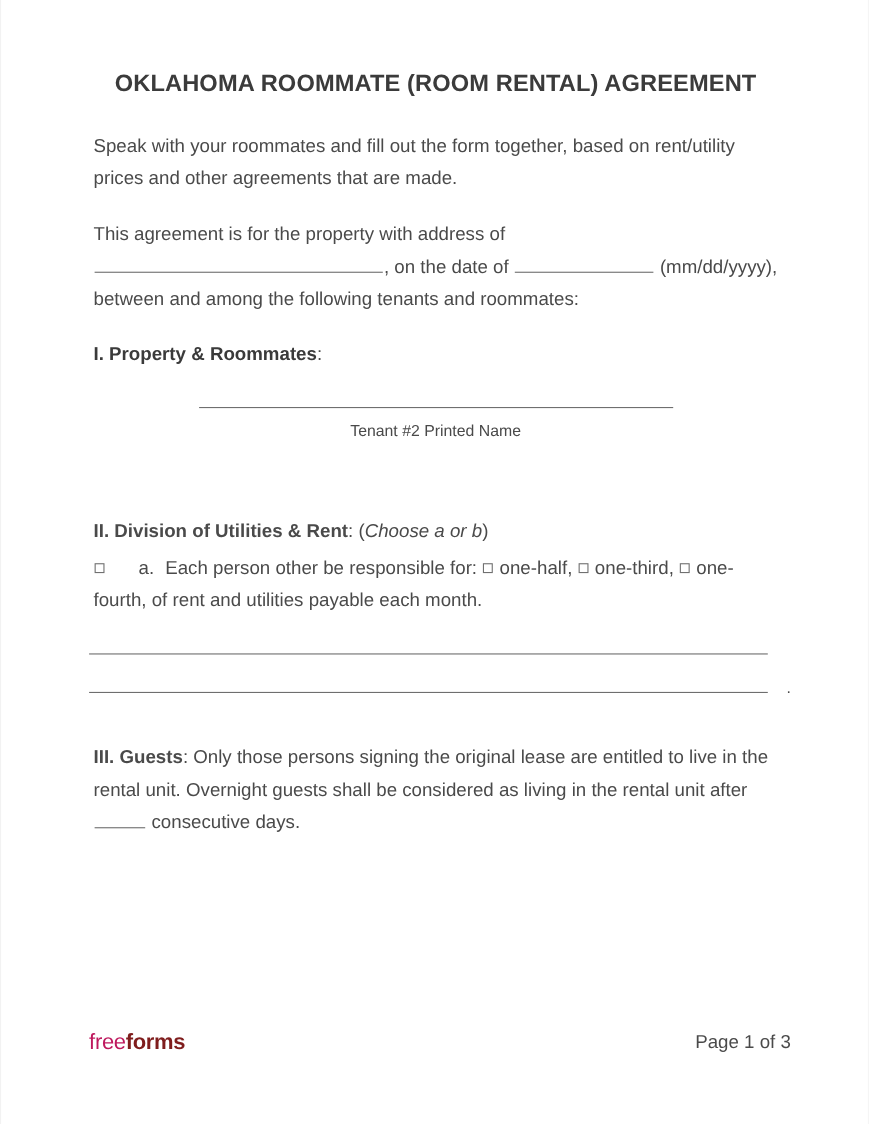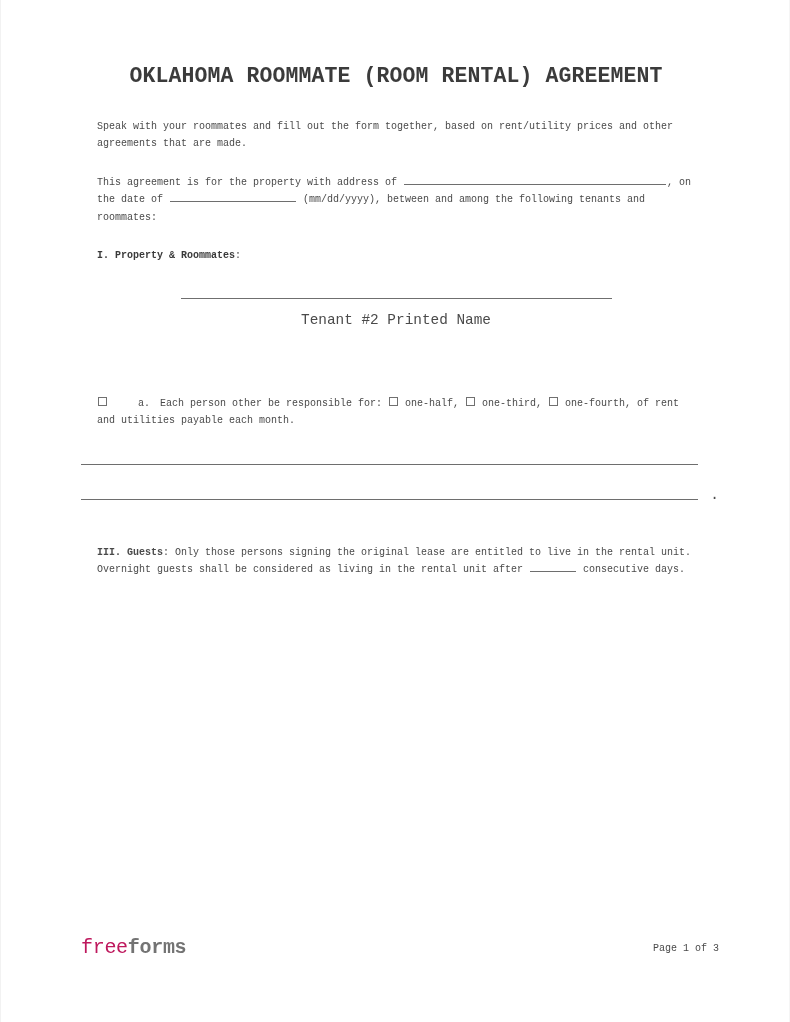--- a/index.html
+++ b/index.html
@@ -14,21 +14,20 @@
   }
   .page {
     position: relative;
     width: 790px;
     height: 1022px;
     background: #ffffff;
     box-sizing: border-box;
     border-left: 1px solid #f2f2f2;
     border-right: 1px solid #f5f5f5;
     overflow: hidden;
-    font-family: Liberation Mono, monospace;
   }
   .content {
     position: absolute;
     left: 80px;
     top: 0;
     width: 630px;
   }
 
   
   .doc-title {
@@ -37,24 +36,24 @@
     text-align: center;
     font-size: 21.5px;
     font-weight: bold;
     color: #3b3b3b;
     letter-spacing: 0.1px;
     line-height: 1.25;
   }
 
   
   .para {
-    font-size: 10px;
+    font-size: 17px;
     line-height: 1.72;
     color: #4a4a4a;
-    margin: 16px;
+    margin: 4px;
   }
   .intro {
     margin-top: 28px;
   }
   .section-head {
     margin-top: 21px;
   }
   .section-head b {
     color: #3a3a3a;
     font-weight: bold;
@@ -151,23 +150,23 @@
     display: flex;
     align-items: center;
     justify-content: space-between;
   }
   .logo {
     font-size: 20px;
     line-height: 1;
     letter-spacing: -0.3px;
   }
   .logo .free  { color: #be185d; font-weight: normal; }
-  .logo .forms { color: #737373; font-weight: bold; text-align: right; }
+  .logo .forms { color: #7f1d1d; font-weight: bold; text-align: right; }
   .page-num {
-    font-size: 10px;
+    font-size: 17px;
     color: #4a4a4a;
   }
 </style>
 </head>
 <body>
 
 <div class="page">
 
   <div class="content">
 
@@ -191,20 +190,23 @@
         <div class="tenant-rule"></div>
         <div class="tenant-label">Tenant #2 Printed Name</div>
       </div>
 
 
 
     </div>
 
     <div class="sect2">
 
+      <p class="para">
+        <b>II. Division of Utilities &amp; Rent</b><span>: (</span><span class="italic">Choose a or b</span><span>)</span>
+      </p>
 
       <p class="para opt-line">
         <span class="cb"></span><span class="opt-gap"></span><span>a.</span><span class="opt-gap2"></span><span>Each person other be responsible for: </span><span class="cb"></span><span> one-half, </span><span class="cb"></span><span> one-third, </span><span class="cb"></span><span> one-fourth, of rent and utilities payable each month.</span>
       </p>
 
 
       <div class="long-rule"></div>
 
       <div class="long-rule-wrap">
         <div class="long-rule"></div>

